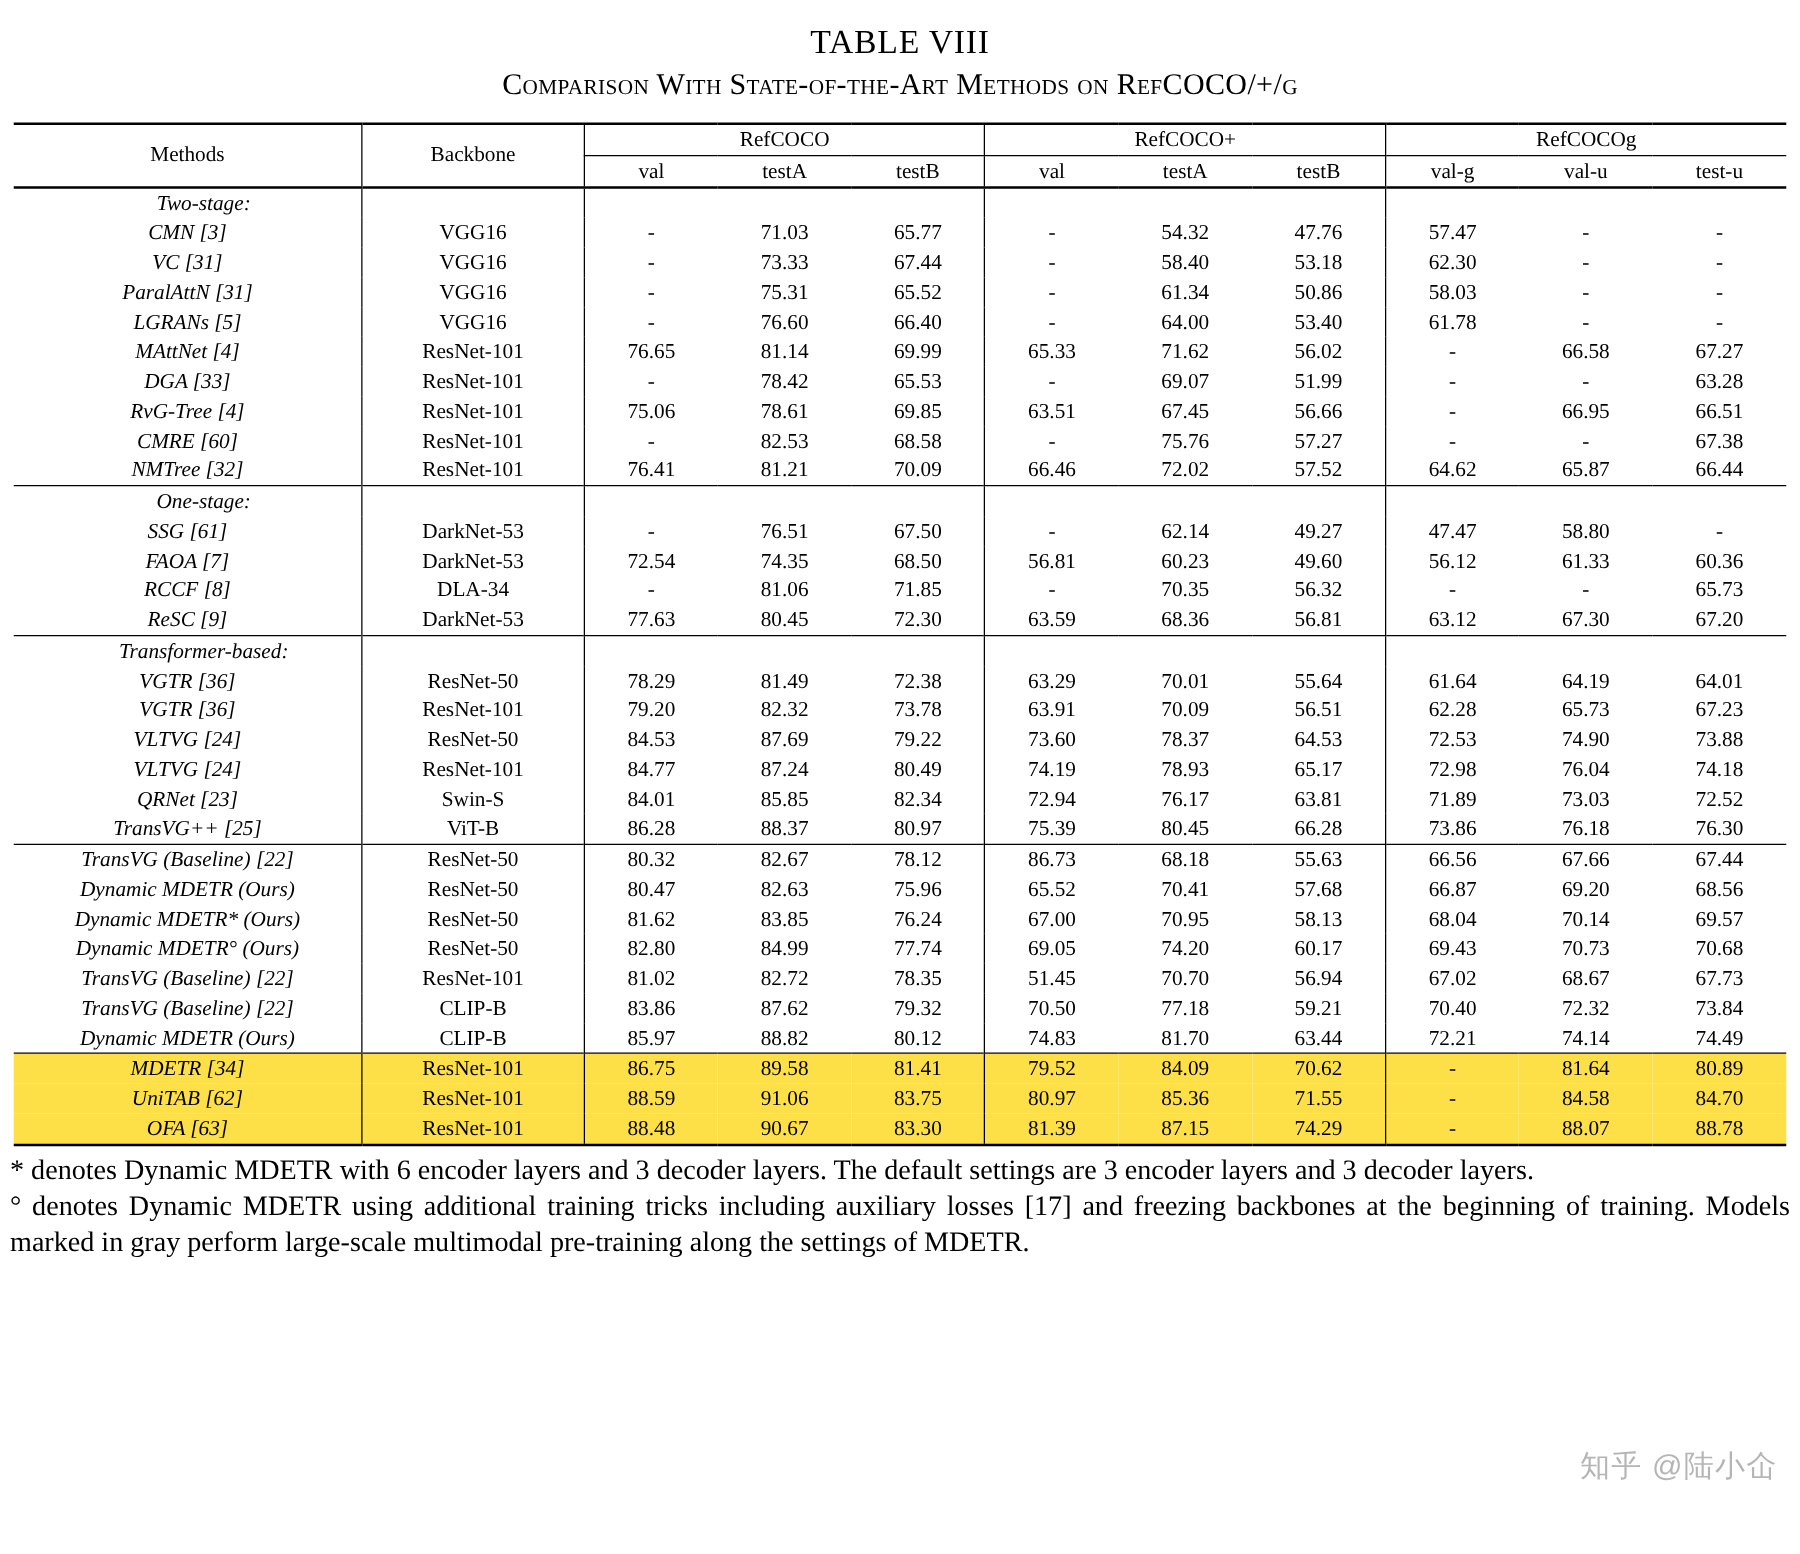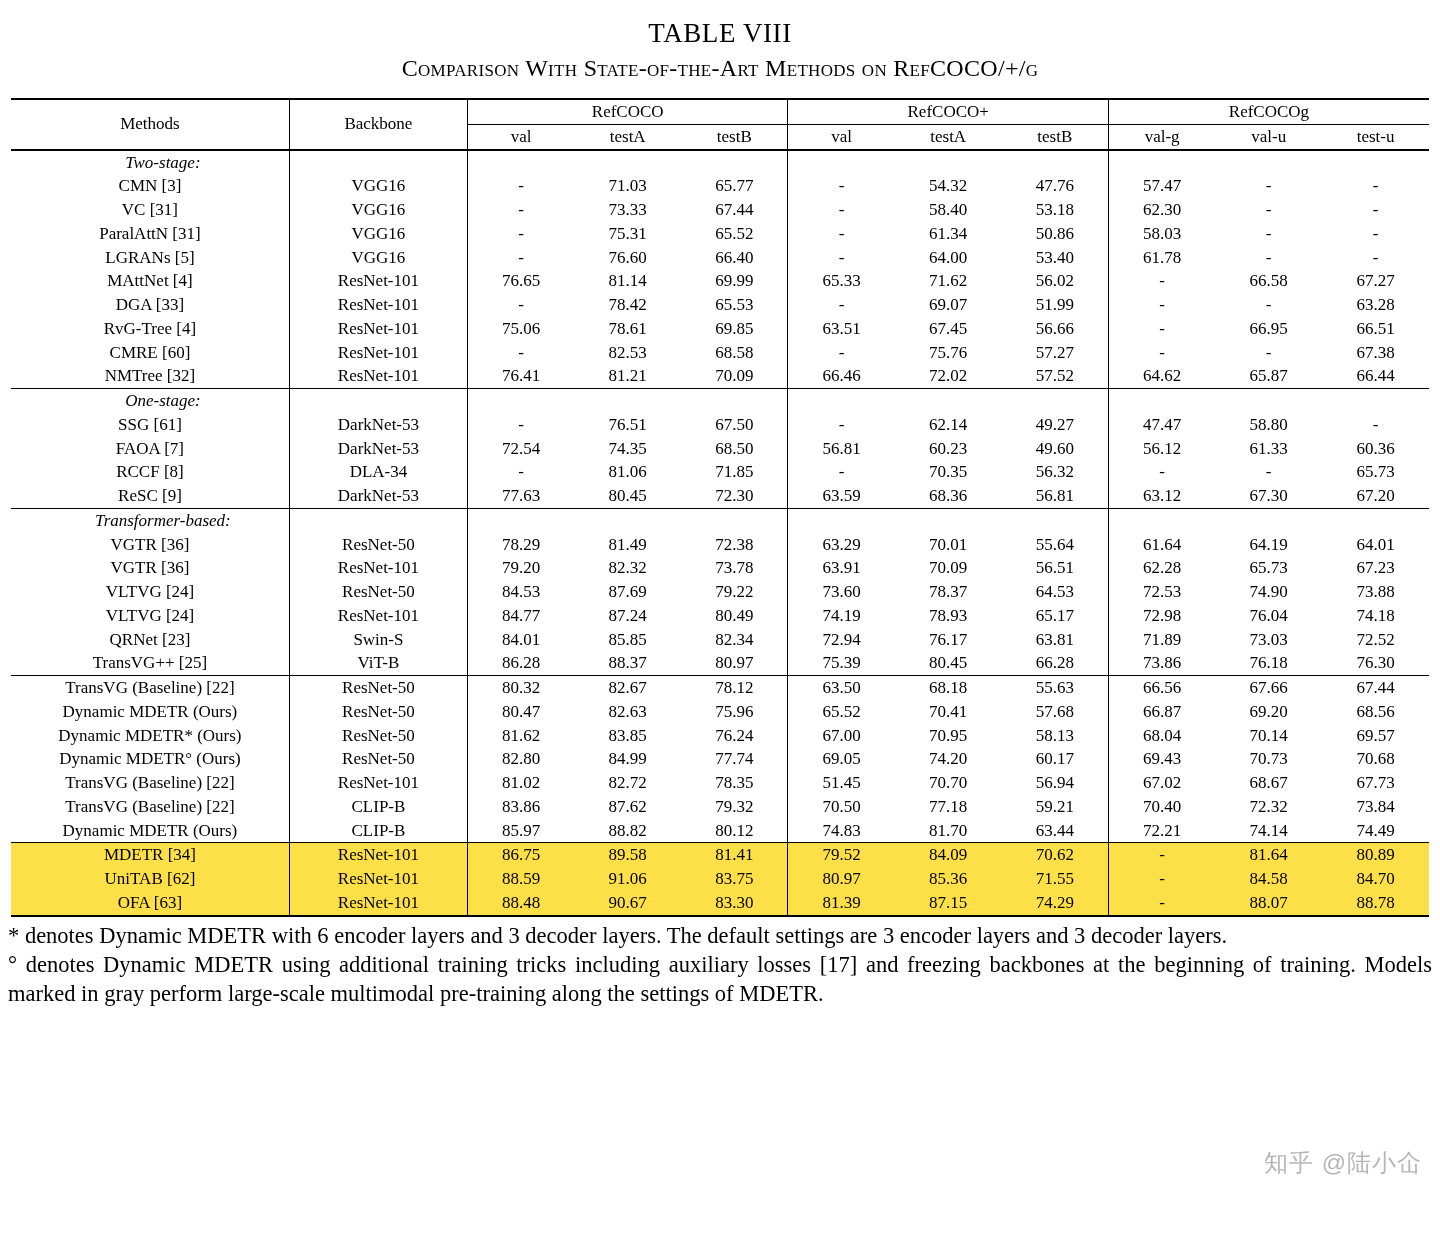--- a/index.html
+++ b/index.html
@@ -55,35 +55,35 @@
   .rule-mid td { border-top: 1.2px solid #000; }
   .rule-thick td { border-top: 2.2px solid #000; }
   .hdr-grp {
     border-bottom: 1.1px solid #000;
   }
   .sect-label {
     text-align: left;
     font-style: italic;
     padding-left: 30px !important;
   }
-  .methodcell { text-align: center; }
+  .methodcell { text-align: center; font-style: italic; }
   .vsep { border-right: 1.2px solid #000; }
   .bold { font-weight: bold; }
   .ul { }
   .gray-row td { background: #fde047; }
   .notes {
     margin: 4px 8px 0 8px;
     font-size: 22.5px;
     line-height: 1.29;
     text-align: justify;
   }
   .watermark {
     position: absolute;
     right: 18px;
-    bottom: 64px;
+    bottom: 54px;
     font-size: 24px;
     color: rgba(120,120,120,0.55);
     font-family: "Liberation Sans", sans-serif;
     letter-spacing: 1px;
     pointer-events: none;
   }
   .col-m { width: 258px; }
   .col-b { width: 165px; }
   .col-d { width: 99px; }
 </style>
@@ -415,21 +415,21 @@
           <td class=" bold">73.86</td>
           <td class=" bold">76.18</td>
           <td class=" bold">76.30</td>
         </tr>
         <tr class="rule-mid">
           <td class="methodcell vsep">TransVG (Baseline) [22]</td>
           <td class="vsep">ResNet-50</td>
           <td class="">80.32</td>
           <td class="">82.67</td>
           <td class="vsep">78.12</td>
-          <td class="">63.50</td>
+          <td class="">86.73</td>
           <td class="">68.18</td>
           <td class="vsep">55.63</td>
           <td class="">66.56</td>
           <td class="">67.66</td>
           <td class="">67.44</td>
         </tr>
         <tr class="">
           <td class="methodcell vsep">Dynamic MDETR (Ours)</td>
           <td class="vsep">ResNet-50</td>
           <td class="">80.47</td>

